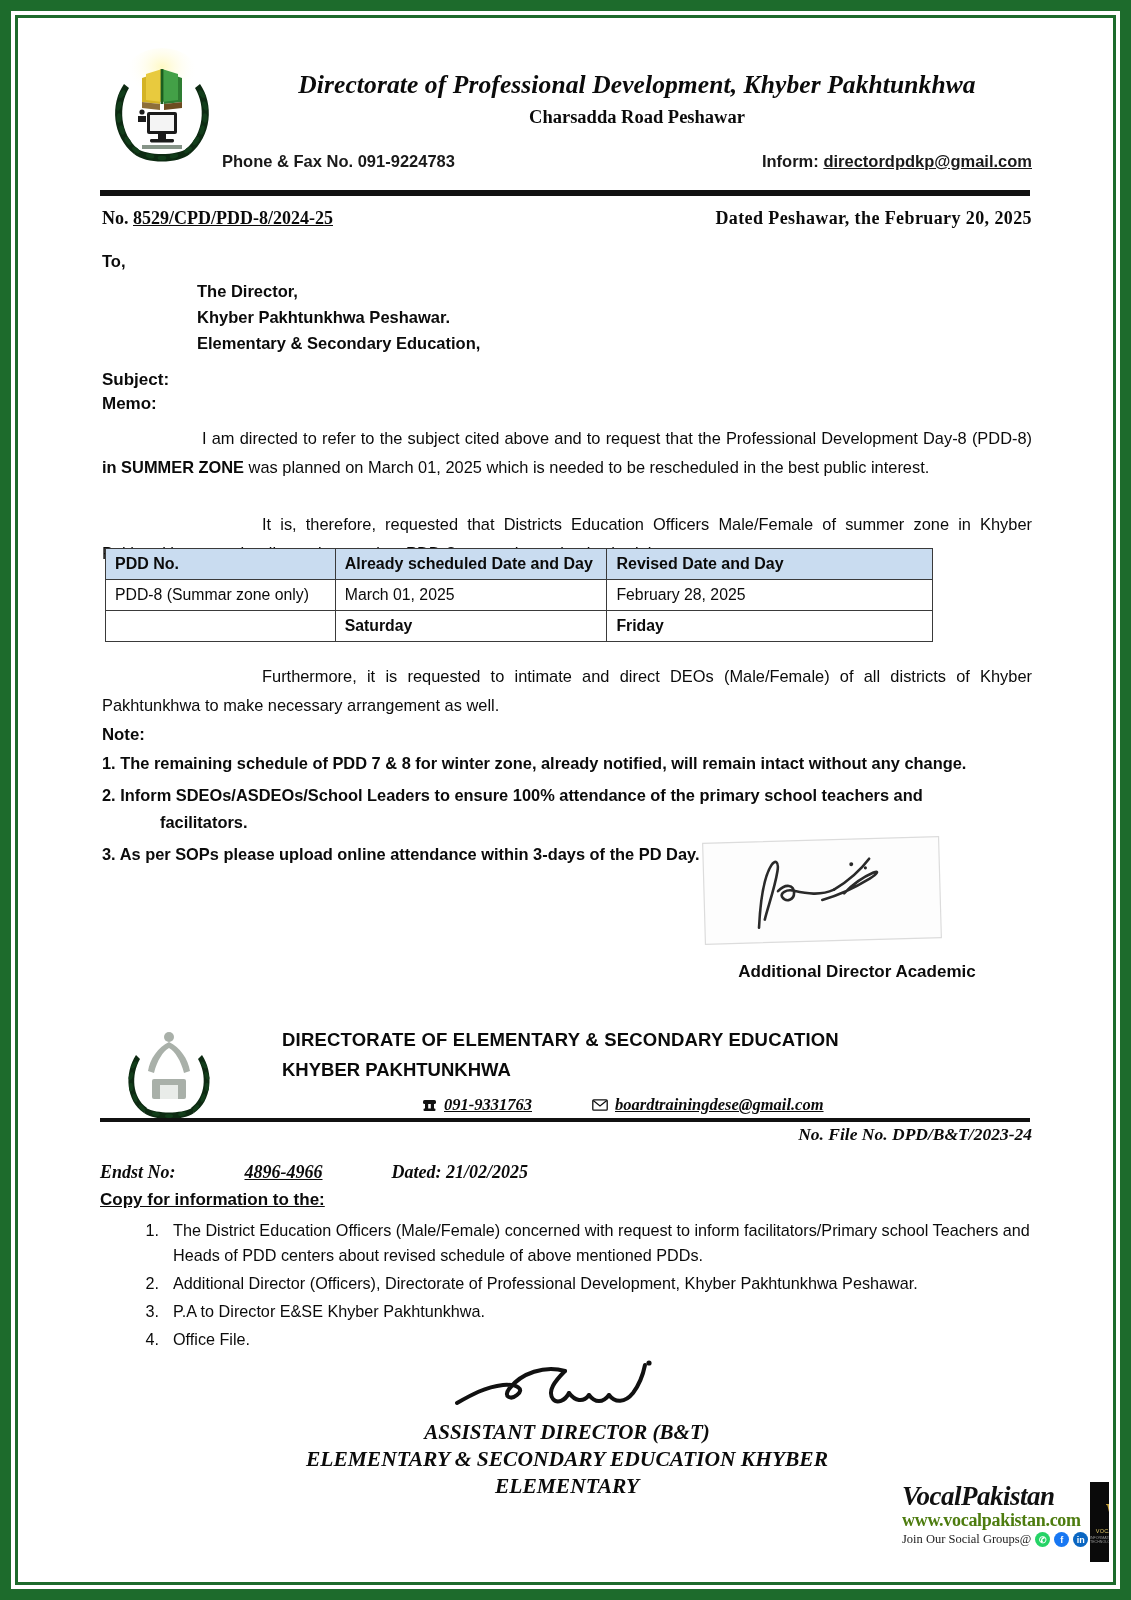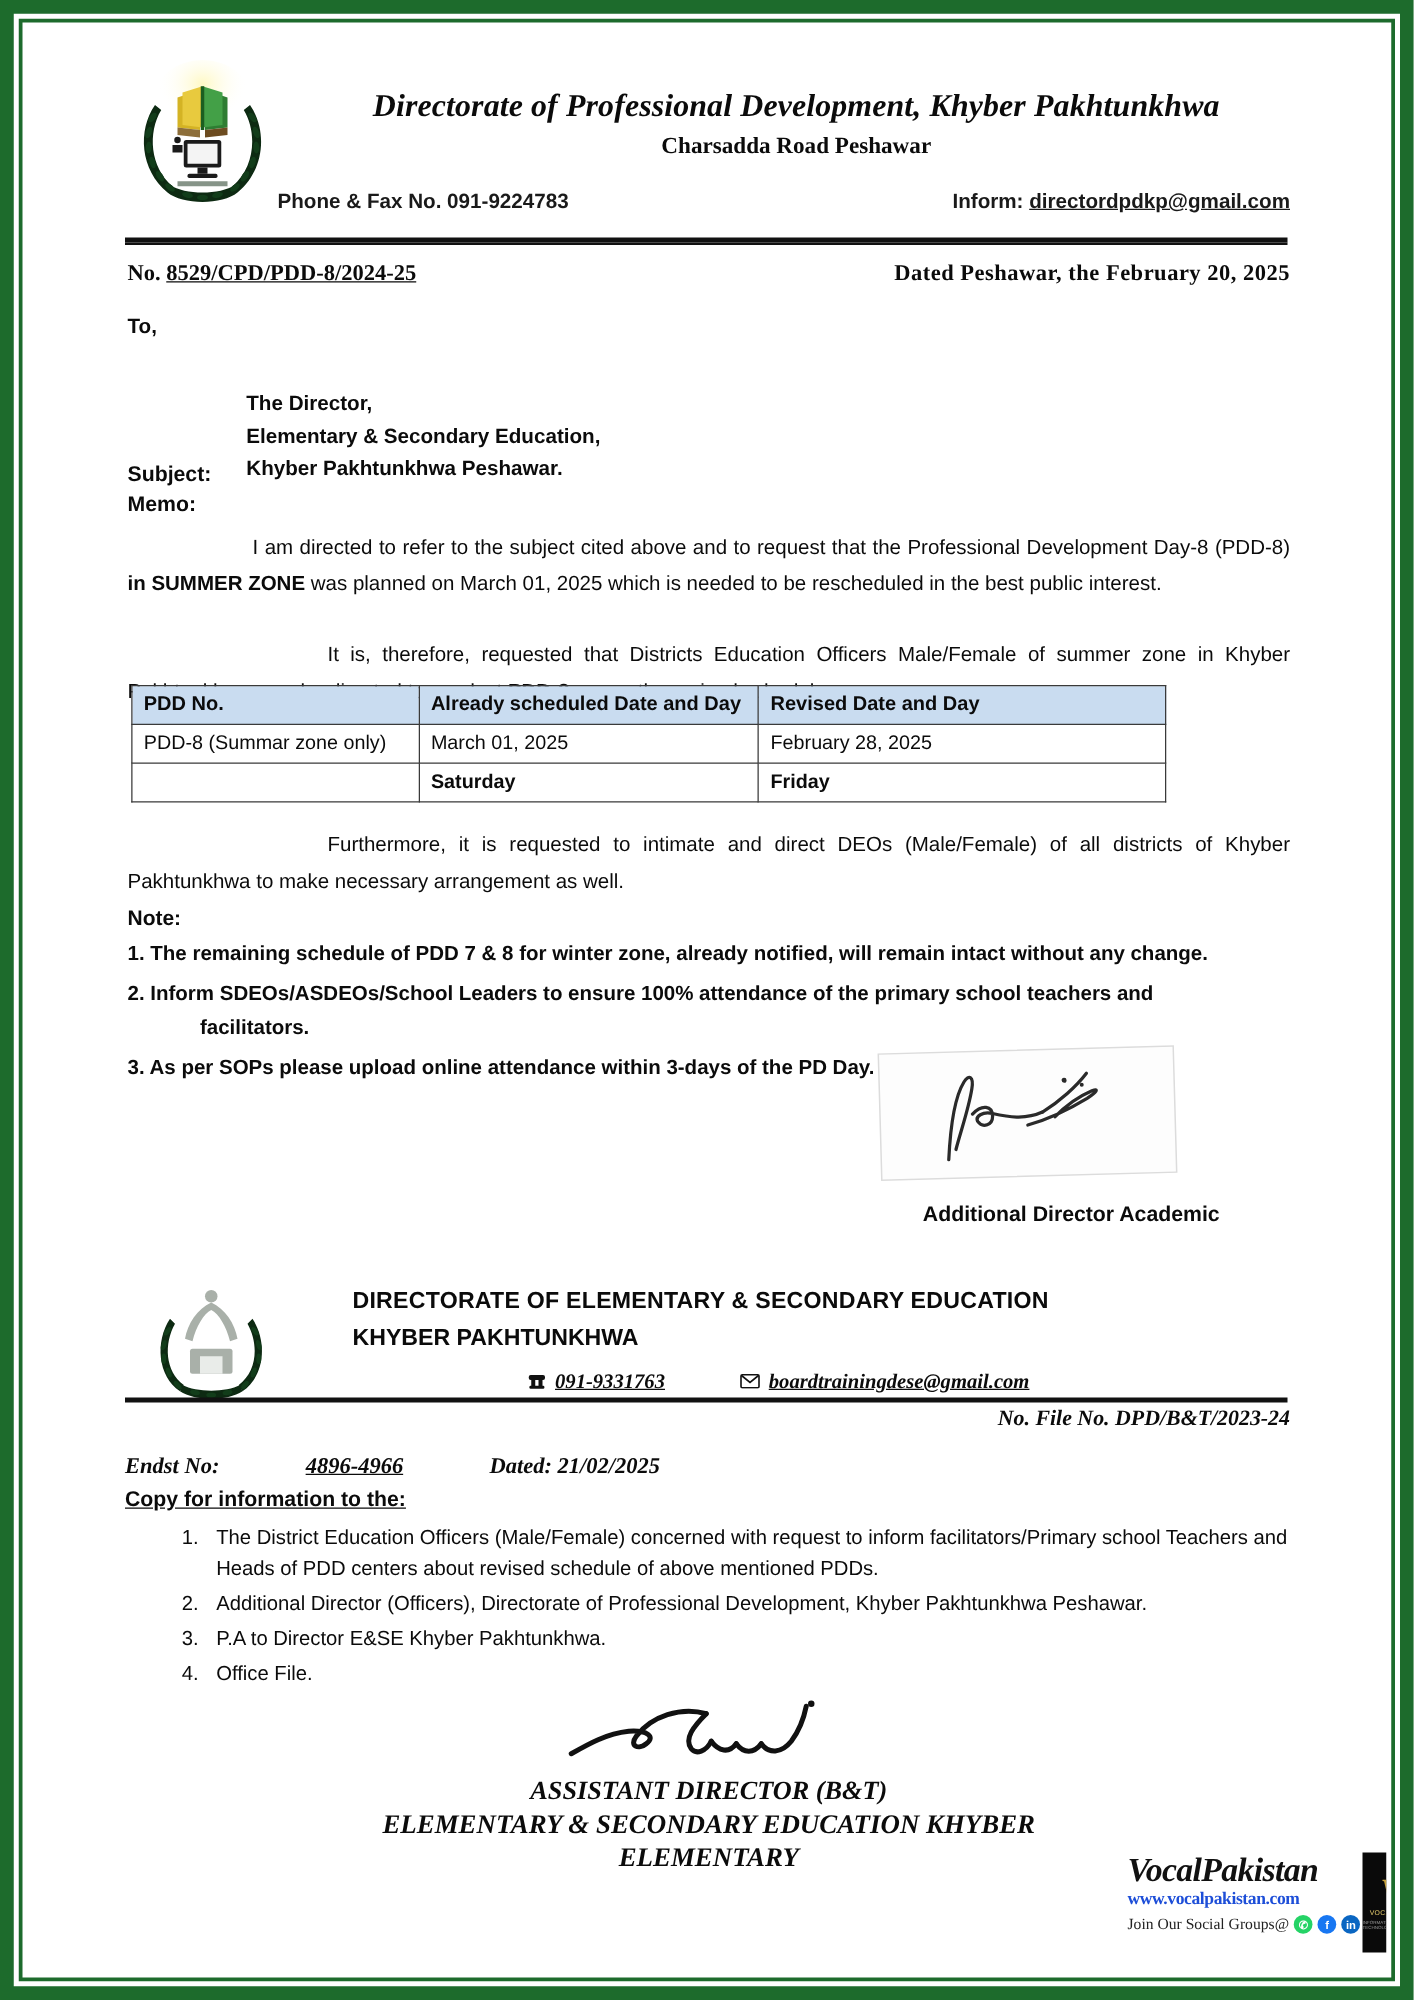--- a/index.html
+++ b/index.html
@@ -84,21 +84,21 @@
     position: absolute; left: 10px; top: 178px; width: 930px;
     display: flex; justify-content: space-between; align-items: baseline;
     font-family: "Liberation Serif", serif;
     font-weight: bold; font-size: 18px;
   }
   .ref-no u { text-decoration: underline; }
   .ref-date { letter-spacing: .4px; }
 
   
   .to-label { position: absolute; left: 10px; top: 222px; font-size: 16.5px; font-weight: bold; }
-  .addressee { position: absolute; left: 105px; top: 248px; font-size: 16.5px; font-weight: bold; line-height: 26px; margin-top: 32px; }
+  .addressee { position: absolute; left: 105px; top: 248px; font-size: 16.5px; font-weight: bold; line-height: 26px; }
 
   
   .subject-row { position: absolute; left: 10px; top: 340px; width: 930px; display: flex; }
   .subject-label { width: 110px; font-size: 17px; font-weight: bold; }
   .subject-text {
     flex: 1; font-size: 16.6px; font-weight: bold;
     text-decoration: underline; letter-spacing: -0.05px;
   }
   .memo-label { position: absolute; left: 10px; top: 364px; font-size: 17px; font-weight: bold; }
 
@@ -226,22 +226,22 @@
   .wm-left { width: 188px; position: relative; }
   .wm-brand {
     font-family: "Liberation Serif", serif;
     font-style: italic; font-weight: bold;
     font-size: 27px; color: #111;
     letter-spacing: -0.5px;
     line-height: 28px;
   }
   .wm-url {
     font-family: "Liberation Serif", serif;
-    font-weight: bold; font-size: 14px;
-    color: #1d4ed8; line-height: 20px;
+    font-weight: bold; font-size: 18px;
+    color: #4d7c0f; line-height: 20px;
     letter-spacing: -0.3px;
   }
   .wm-join {
     font-family: "Liberation Serif", serif;
     font-size: 12.5px; color: #222;
     display: flex; align-items: center; gap: 4px;
     margin-top: 2px;
   }
   .soc {
     width: 15px; height: 15px; border-radius: 50%;
@@ -353,22 +353,22 @@
       <span class="ref-no">
         <span>No.</span>
         <u>8529/CPD/PDD-8/2024-25</u>
       </span>
       <span class="ref-date">Dated Peshawar, the February 20, 2025</span>
     </div>
 
     <div class="to-label">To,</div>
     <div class="addressee">
       <div>The Director,</div>
+      <div>Khyber Pakhtunkhwa Peshawar.</div>
       <div>Elementary &amp; Secondary Education,</div>
-      <div>Khyber Pakhtunkhwa Peshawar.</div>
     </div>
 
     <div class="subject-row">
       <div class="subject-label">Subject:</div>
     </div>
     <div class="memo-label">Memo:</div>
 
     <div class="para p1">
       <span>I am directed to refer to the subject cited above and to request that the Professional Development Day-8 (PDD-8) </span><b>in SUMMER ZONE</b><span> was planned on March 01, 2025 which is needed to be rescheduled in the best public interest.</span>
     </div>

